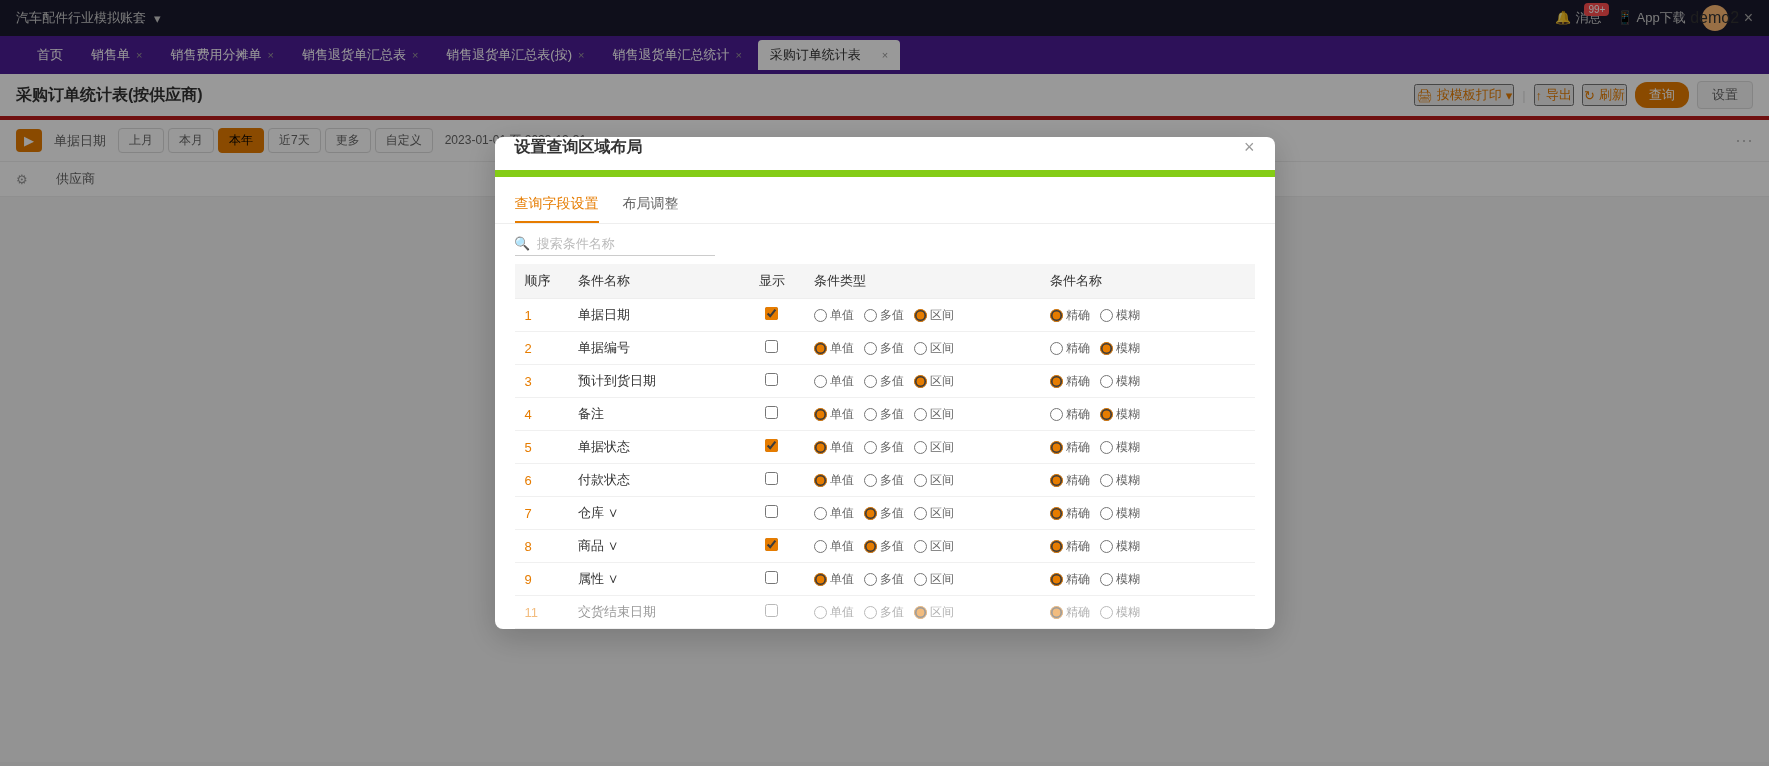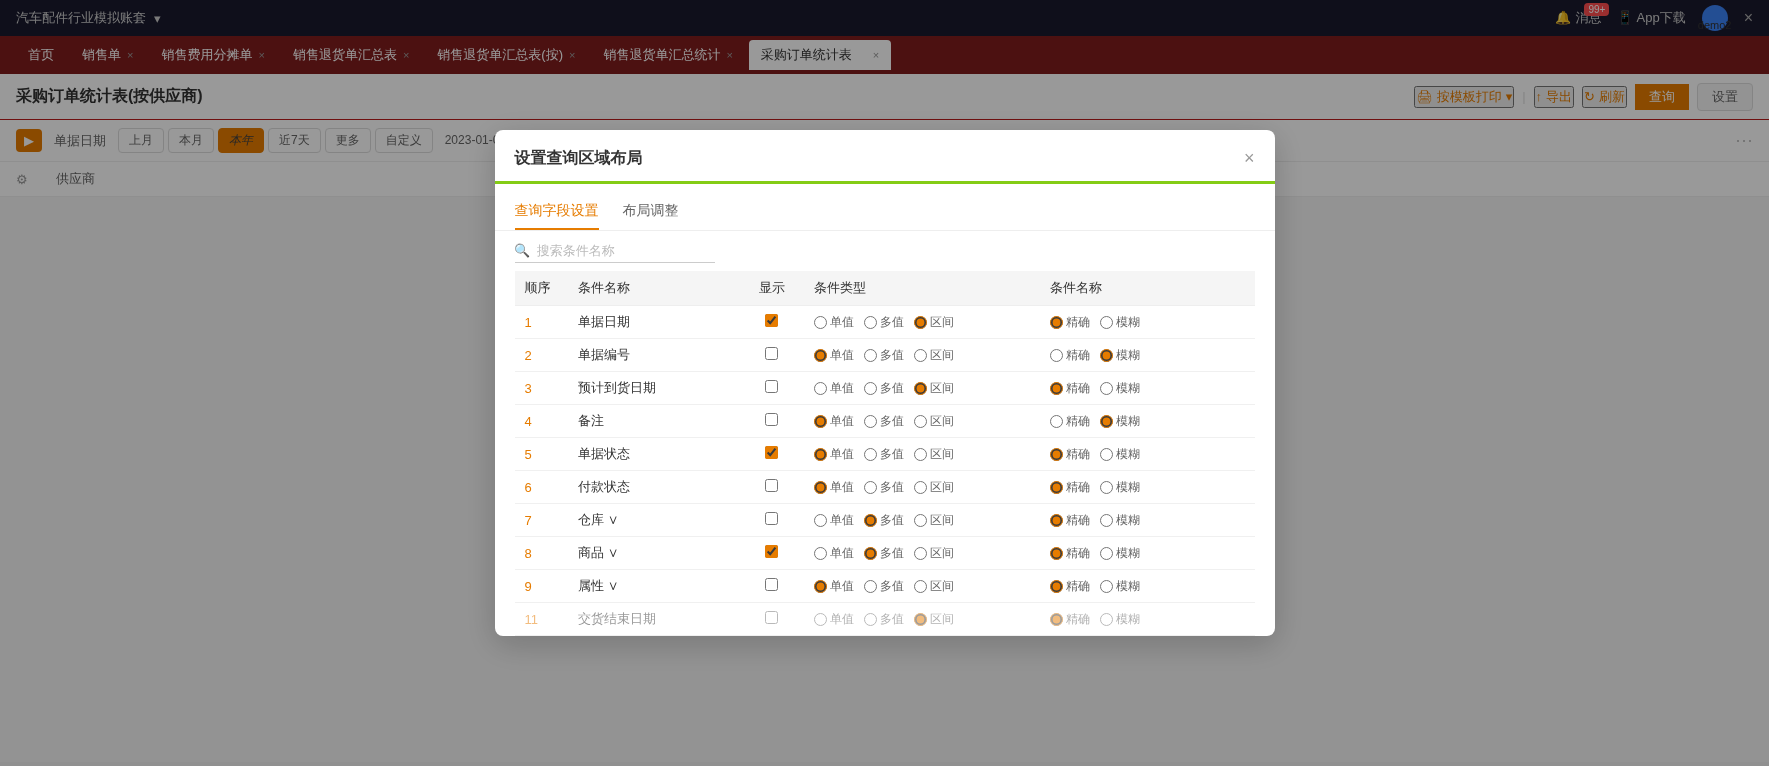--- a/index.html
+++ b/index.html
@@ -12,30 +12,30 @@
       display: flex;
       align-items: center;
       justify-content: space-between;
       padding: 0 16px;
       color: #ccc;
     }
     .top-bar-left { display: flex; align-items: center; gap: 8px; font-size: 13px; }
     .top-bar-right { display: flex; align-items: center; gap: 16px; font-size: 13px; }
     .top-bar-right .notification { position: relative; cursor: pointer; }
     .badge { background: #ff4d4f; color: white; font-size: 10px; border-radius: 4px; padding: 1px 4px; position: absolute; top: -6px; right: -8px; }
-    .avatar { width: 26px; height: 26px; border-radius: 50%; background: #3b82f6; display: inline-flex; align-items: flex-end; justify-content: center; font-size: 11px; color: #333; }
+    .avatar { width: 26px; height: 26px; border-radius: 50%; background: #fdba74; display: inline-flex; align-items: center; justify-content: center; font-size: 16px; color: #333; }
     .close-x { color: #aaa; cursor: pointer; font-size: 16px; }
 
     
     .nav-tabs {
       height: 38px;
-      background: #7f1d1d;
-      display: flex;
-      align-items: center;
-      padding: 0 16px;
+      background: #4c1d95;
+      display: flex;
+      align-items: center;
+      padding: 0 25px;
       gap: 4px;
     }
     .nav-tab {
       height: 30px;
       padding: 0 12px;
       border-radius: 4px 4px 0 0;
       display: flex;
       align-items: center;
       gap: 6px;
       cursor: pointer;
@@ -48,44 +48,44 @@
     .nav-tab-home { background: transparent; color: #fff; }
 
     
     .page-header {
       height: 46px;
       background: #fff;
       display: flex;
       align-items: center;
       justify-content: space-between;
       padding: 0 16px;
-      border-bottom: 1px solid #b91c1c;
+      border-bottom: 4px solid #b91c1c;
     }
     .page-title { font-size: 16px; font-weight: bold; color: #333; }
     .page-actions { display: flex; align-items: center; gap: 8px; }
     .btn-print { display: flex; align-items: center; gap: 4px; color: #e67c00; font-size: 13px; cursor: pointer; }
     .btn-export { display: flex; align-items: center; gap: 4px; color: #e67c00; font-size: 13px; cursor: pointer; }
     .btn-refresh { display: flex; align-items: center; gap: 4px; color: #e67c00; font-size: 13px; cursor: pointer; }
-    .btn-query { background: #e67c00; color: #fff; border: none; border-radius: 0; padding: 4px 14px; cursor: pointer; font-size: 13px; }
+    .btn-query { background: #e67c00; color: #fff; border: none; border-radius: 12px; padding: 4px 14px; cursor: pointer; font-size: 13px; }
     .btn-settings2 { background: #f5f5f5; color: #666; border: 1px solid #ddd; border-radius: 4px; padding: 4px 14px; cursor: pointer; font-size: 13px; }
 
     
     .filter-bar {
       background: #fff;
       padding: 8px 16px;
       display: flex;
       align-items: center;
       gap: 12px;
       border-bottom: 1px solid #eee;
     }
     .filter-toggle { background: #e67c00; color: #fff; border: none; border-radius: 4px; padding: 4px 8px; cursor: pointer; font-size: 13px; }
     .filter-label { color: #666; font-size: 13px; }
     .filter-btns { display: flex; gap: 4px; }
     .filter-btn { padding: 3px 10px; border-radius: 4px; border: 1px solid #ddd; background: #fff; cursor: pointer; font-size: 12px; color: #666; }
-    .filter-btn.active { background: #e67c00; color: #404040; border-color: #e67c00; font-style: italic; }
+    .filter-btn.active { background: #e67c00; color: #000000; border-color: #e67c00; }
     .filter-date { color: #666; font-size: 12px; }
 
     
     .content-area {
       background: #f5f5f5;
       height: calc(766px - 36px - 38px - 46px - 46px);
       position: relative;
     }
 
     
@@ -117,22 +117,22 @@
       width: 780px;
       max-height: 680px;
       box-shadow: 0 8px 32px rgba(0,0,0,0.2);
       display: flex;
       flex-direction: column;
     }
     .dialog-header {
       display: flex;
       align-items: center;
       justify-content: space-between;
-      padding: 18px 20px 12px;
-      border-bottom: 3px solid #84cc16;
+      padding: 0 20px 12px;
+      border-bottom: 7px solid #84cc16;
     }
     .dialog-title { font-size: 16px; font-weight: bold; color: #333; }
     .dialog-close { cursor: pointer; color: #999; font-size: 18px; }
 
     
     .dialog-tabs {
       display: flex;
       padding: 12px 20px 0;
       border-bottom: 1px solid #eee;
       gap: 24px;

